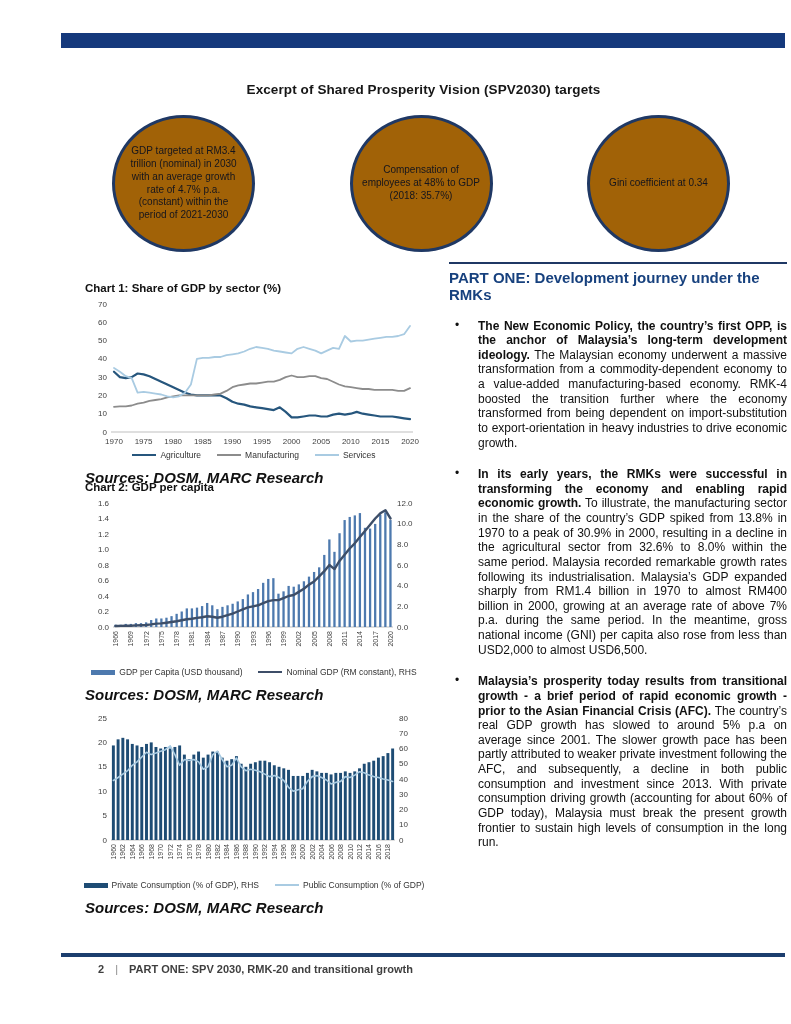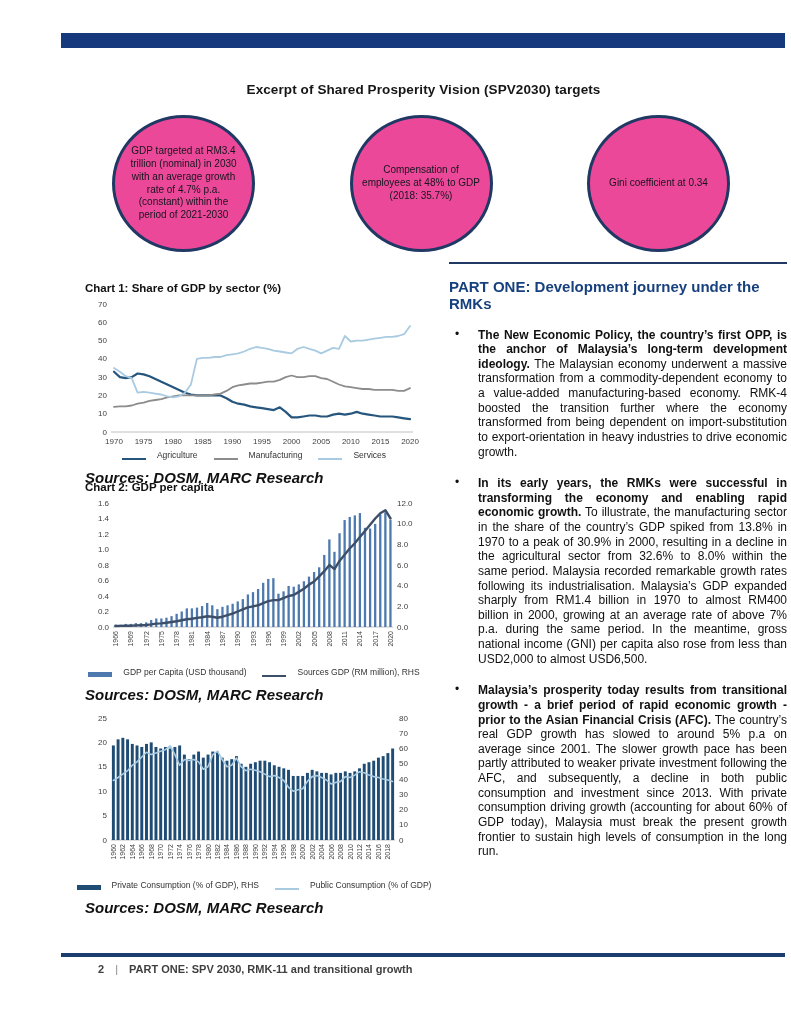--- a/index.html
+++ b/index.html
@@ -7,36 +7,36 @@
         font-family:"Liberation Sans",sans-serif;overflow:hidden;margin-left:28px;}
 
   .topbar{position:absolute;left:33px;top:33px;width:724px;height:15px;background:#15397C;}
 
   .doc-title{position:absolute;left:0;top:82px;width:100%;text-align:center;
              font-size:13.5px;font-weight:bold;color:#161616;letter-spacing:.1px;}
 
   .circles{position:absolute;left:84px;top:115px;width:618px;display:flex;justify-content:space-between;}
   .circle{width:143px;height:137px;border:3px solid #1F3864;border-radius:50%;
           box-sizing:border-box;display:flex;align-items:center;justify-content:center;
-          text-align:center;padding:7px 9px;font-size:10px;line-height:1.28;color:#15151d;background:#ec4899;}
+          text-align:center;padding:7px 9px;font-size:10px;line-height:1.28;color:#15151d;background:#a16207;}
 
   .chart-block{position:absolute;left:57px;width:338px;}
   #c1{top:281px}#c2{top:480px}#c3{top:710px}
   .chart-title{font-size:11.5px;font-weight:bold;color:#111;margin:0 0 3px 0;line-height:1.22;}
   .chart-block svg{display:block;}
   .legend{display:flex;justify-content:center;align-items:center;gap:16px;
           font-size:8.5px;color:#333;margin-top:2px;white-space:nowrap;}
-  .leg-item{display:flex;align-items:flex-end;gap:11px;}
+  .leg-item{display:flex;align-items:center;gap:4px;}
   .sw{display:inline-block;}
   .sw.line{width:24px;height:2px;}
   .sw.bar{width:24px;height:5px;}
   .sources{font-size:15px;font-weight:bold;font-style:italic;color:#111;margin-top:9px;}
 
   .right-col{position:absolute;left:421px;top:262px;width:338px;}
-  .rc-heading{border-top:2px solid #1F3864;padding-top:14px;margin:0 0 15px 0;
+  .rc-heading{border-top:2px solid #1F3864;padding-top:5px;margin:0 0 15px 0;
               font-size:15px;font-weight:bold;color:#17417E;line-height:1.15;}
   .bullet{position:relative;padding-left:29px;margin-bottom:17px;font-size:12px;
           line-height:1.22;text-align:justify;color:#101010;}
   .bullet .dot{position:absolute;left:6px;top:-1px;font-size:12px;color:#101010;}
 
   .footer-rule{position:absolute;left:33px;top:953px;width:724px;height:4px;background:#1C3E6E;}
   .page-footer{position:absolute;left:70px;top:963px;display:flex;align-items:baseline;gap:11px;
           font-size:11px;font-weight:bold;color:#3F3F3F;}
   .page-footer .sep{color:#8a8a8a;font-weight:normal;}
 </style>
@@ -201,21 +201,21 @@
         <text x="292.6818181818182" y="134" text-anchor="end" font-size="7" fill="#3f3f3f" transform="rotate(-90 292.6818181818182 134)" style="font-family: &quot;Liberation Sans&quot;, sans-serif;">2017</text>
         <text x="307.95454545454544" y="134" text-anchor="end" font-size="7" fill="#3f3f3f" transform="rotate(-90 307.95454545454544 134)" style="font-family: &quot;Liberation Sans&quot;, sans-serif;">2020</text>
       </svg>
     <div class="legend">
       <span class="leg-item">
         <i class="sw bar" style="background: rgb(77, 121, 174);"></i>
         <span>GDP per Capita (USD thousand)</span>
       </span>
       <span class="leg-item">
         <i class="sw line" style="background: rgb(61, 78, 104);"></i>
-        <span>Sources GDP (RM million), RHS</span>
+        <span>Nominal GDP (RM constant), RHS</span>
       </span>
     </div>
     <div class="sources">Sources: DOSM, MARC Research</div>
   </section>
 
   <section class="chart-block" id="c3">
     <svg width="338" height="168">
         <text x="22" y="132.5" text-anchor="end" font-size="8" fill="#3f3f3f" style="font-family: &quot;Liberation Sans&quot;, sans-serif;">0</text>
         <text x="22" y="108.1" text-anchor="end" font-size="8" fill="#3f3f3f" style="font-family: &quot;Liberation Sans&quot;, sans-serif;">5</text>
         <text x="22" y="83.69999999999999" text-anchor="end" font-size="8" fill="#3f3f3f" style="font-family: &quot;Liberation Sans&quot;, sans-serif;">10</text>
@@ -356,16 +356,16 @@
       <span class="dot">•</span>
       <span><b>Malaysia’s prosperity today results from transitional growth - a brief period of rapid economic growth - prior to the Asian Financial Crisis (AFC).</b>
       <span>The country’s real GDP growth has slowed to around 5% p.a on average since 2001. The slower growth pace has been partly attributed to weaker private investment following the AFC, and subsequently, a decline in both public consumption and investment since 2013. With private consumption driving growth (accounting for about 60% of GDP today), Malaysia must break the present growth frontier to sustain high levels of consumption in the long run.</span></span>
     </div>
   </div>
 
   <div class="footer-rule"></div>
   <div class="page-footer">
     <span>2</span>
     <span class="sep">|</span>
-    <span>PART ONE: SPV 2030, RMK-11 and transitional growth</span>
+    <span>PART ONE: SPV 2030, RMK-20 and transitional growth</span>
   </div>
 
 </div>
 
 </body></html>

